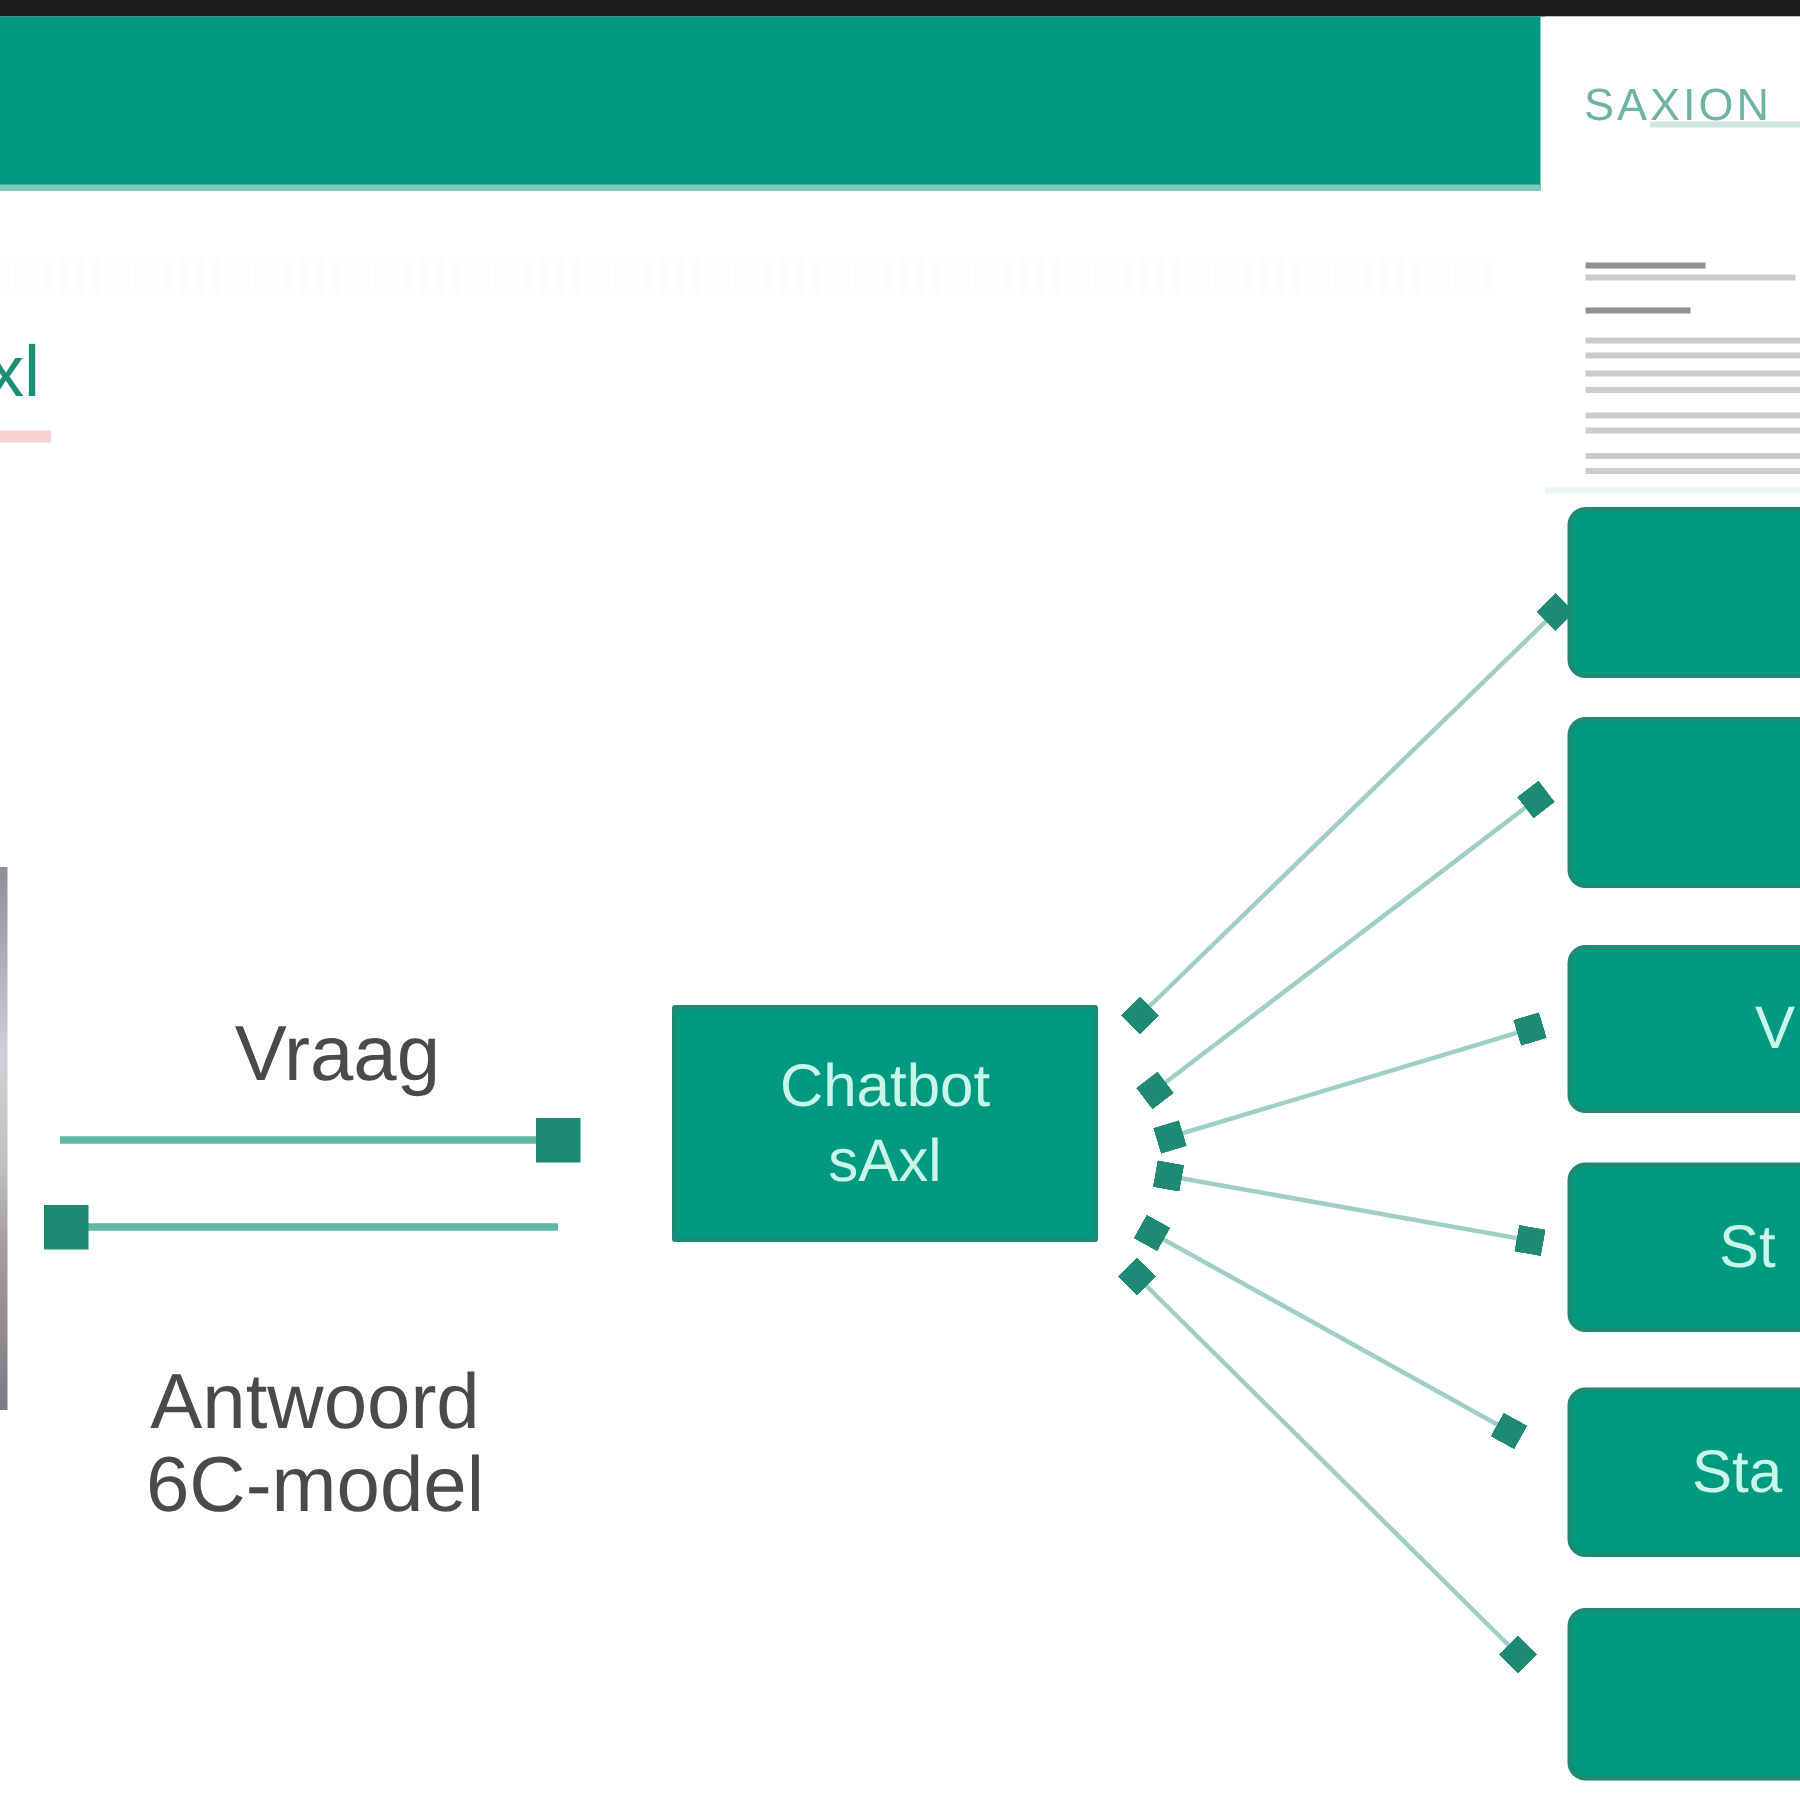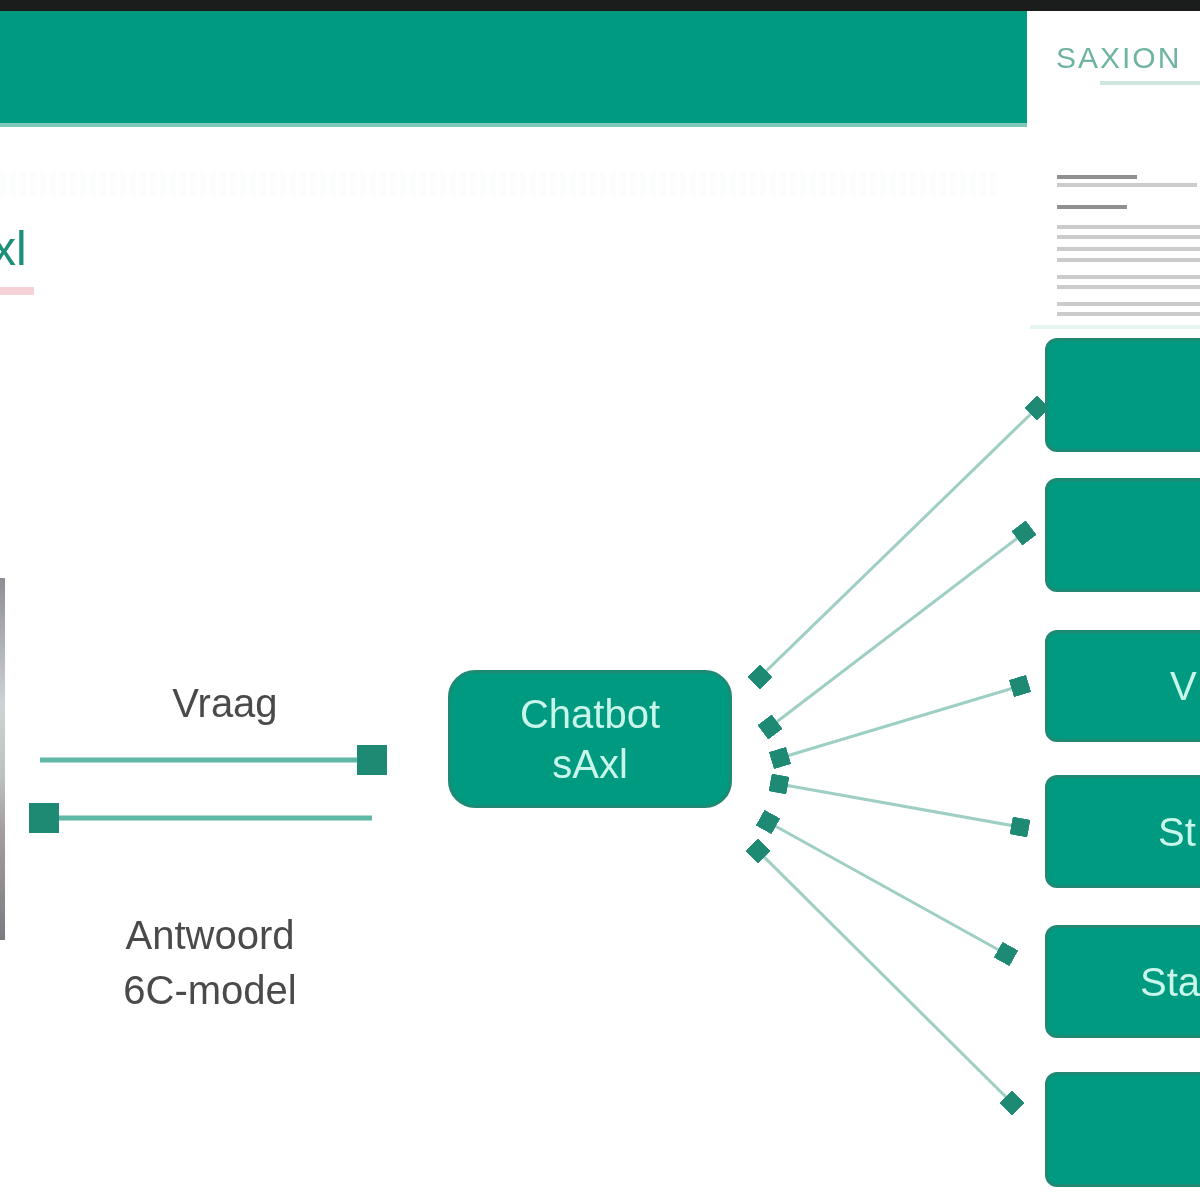--- a/index.html
+++ b/index.html
@@ -4,35 +4,35 @@
 <style>
   html, body { margin: 0; padding: 0; }
   body {
     width: 1200px; height: 1200px; position: relative; overflow: hidden;
     background: #ffffff; font-family: "Liberation Sans", sans-serif;
   }
   .topbar { position: absolute; left: 0; top: 0; width: 1200px; height: 11px; background: #1b1d1c; }
   .banner { position: absolute; left: 0; top: 11px; width: 1027px; height: 116px; background: #009a80;
     border-bottom: 4px solid #80c8ba; box-sizing: border-box; }
   .logo-area { position: absolute; left: 1030px; top: 11px; width: 170px; height: 120px; background: #fff; }
-  .logo { position: absolute; left: 26px; top: 30px; font-size: 30px; letter-spacing: 2px;
+  .logo { position: absolute; left: 26px; top: 43px; font-size: 30px; letter-spacing: 2px;
     color: #6fb3a2; font-weight: normal; }
   .logo-sub { position: absolute; left: 70px; top: 70px; width: 100px; height: 4px; background: #cfe6df; }
   .doc-thumb { position: absolute; left: 1030px; top: 150px; width: 170px; height: 175px; background: #fff;
     border-bottom: 4px solid #e5f7f3; }
   .doc-line { position: absolute; left: 27px; height: 4px; background: #c9cccb; }
   .faint-line { position: absolute; left: 0; top: 172px; width: 1000px; height: 24px;
     background: repeating-linear-gradient(90deg, #fbfcfc 0 6px, #ffffff 6px 10px); opacity: .8; }
   .title-frag { position: absolute; left: 0; top: 225px; font-size: 48px; color: #1c8f78; line-height: 1; }
   .title-underline { position: absolute; left: 0; top: 287px; width: 34px; height: 8px; background: #f6d1d6; }
   .left-image { position: absolute; left: 0; top: 578px; width: 5px; height: 362px;
     background: linear-gradient(180deg,#8d8f92 0%,#cfd2d4 35%,#bcc2bd 55%,#a59c9f 70%,#7b7c80 100%); }
-  .label { position: absolute; color: #4a4a4a; font-size: 40px; line-height: 46px; text-align: center; }
-  .chatbot { position: absolute; left: 448px; top: 670px; width: 284px; height: 138px;
-    background: #009a80; border-radius: 27px; border: 3px solid #1f8a73; box-sizing: border-box;
+  .label { position: absolute; color: #4a4a4a; font-size: 52px; line-height: 46px; text-align: center; }
+  .chatbot { position: absolute; left: 448px; top: 670px; width: 284px; height: 158px;
+    background: #009a80; border-radius: 2px; border: 3px solid #1f8a73; box-sizing: border-box;
     display: flex; flex-direction: column; align-items: center; justify-content: center; }
   .chatbot span { color: #c9f6ea; font-size: 40px; line-height: 50px; }
   .rbox { position: absolute; left: 1045px; width: 180px; background: #009a80;
     border-radius: 12px; border: 3px solid #1f8a73; box-sizing: border-box; overflow: hidden; }
   .rbox span { position: absolute; color: #c9f6ea; font-size: 40px; top: 50%; transform: translateY(-50%); white-space: nowrap; }
   svg.arrows { position: absolute; left: 0; top: 0; }
 </style>
 </head>
 <body>
 
@@ -97,20 +97,20 @@
 <div class="rbox" style="top:338px;height:114px">
   <span style="left:80px"></span>
 </div>
 <div class="rbox" style="top:478px;height:114px">
   <span style="left:80px"></span>
 </div>
 <div class="rbox" style="top:630px;height:112px">
   <span style="left:122px">V</span>
 </div>
 <div class="rbox" style="top:775px;height:113px">
-  <span style="left:110px">St</span>
+  <span style="left:98px">St</span>
 </div>
 <div class="rbox" style="top:925px;height:113px">
-  <span style="left:92px">Sta</span>
+  <span style="left:80px">Sta</span>
 </div>
 <div class="rbox" style="top:1072px;height:115px">
   <span style="left:80px"></span>
 </div>
 
 </body></html>

